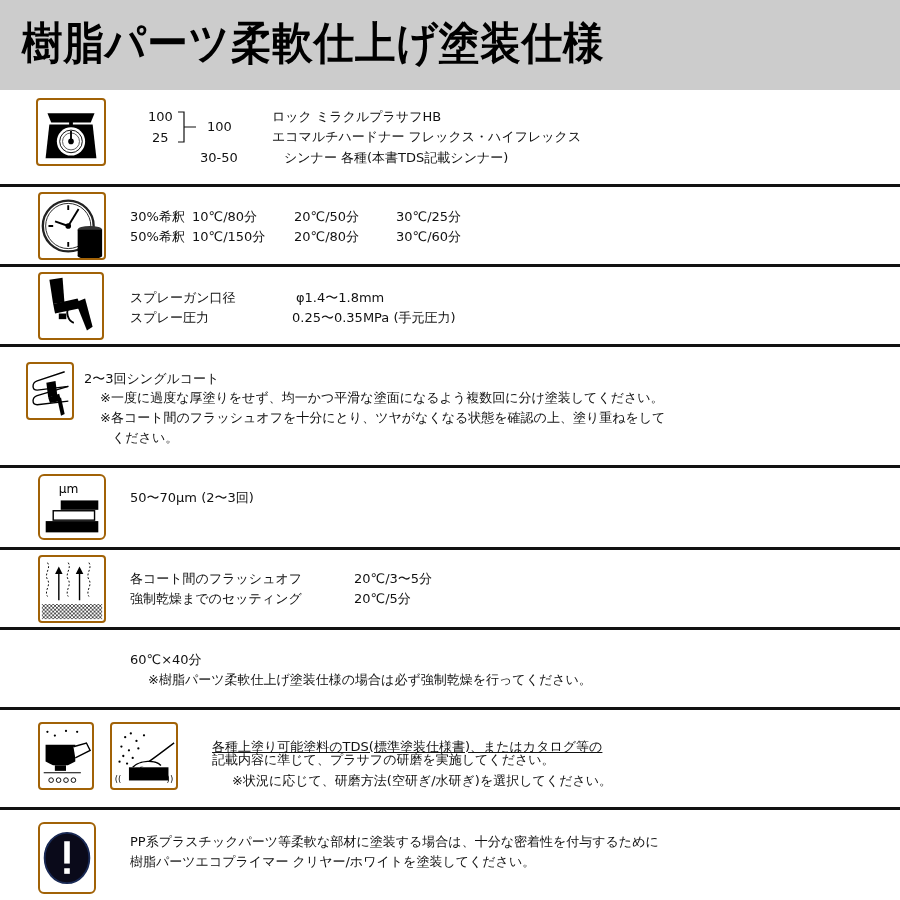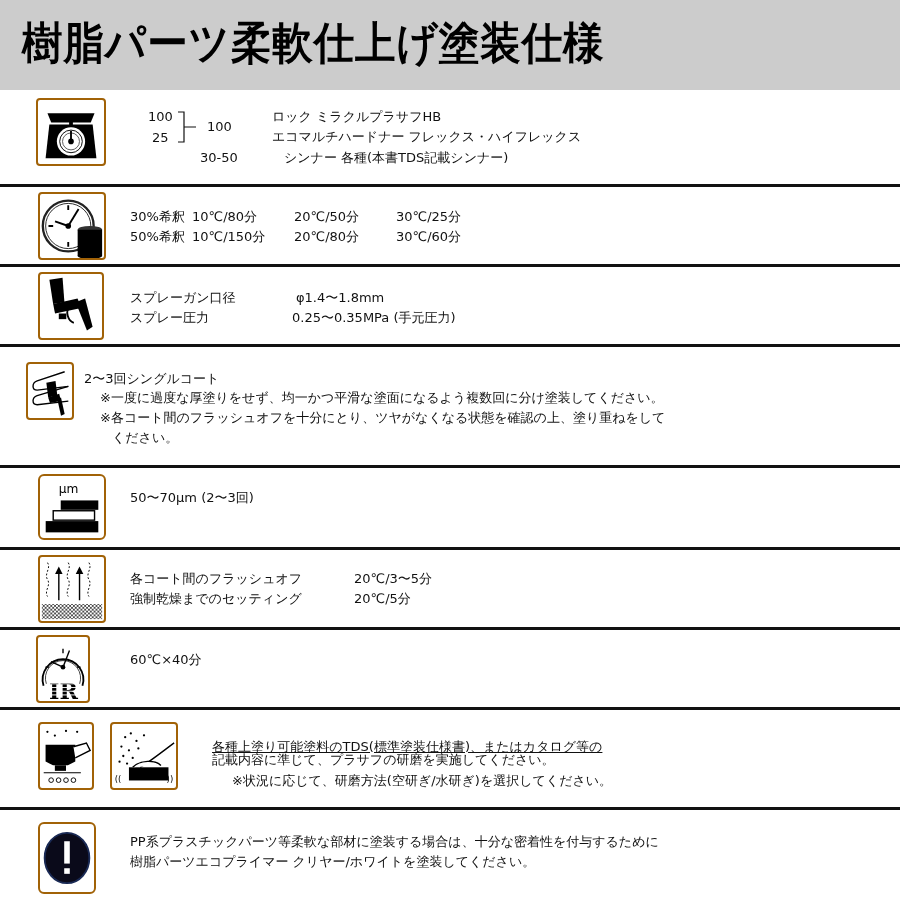--- a/index.html
+++ b/index.html
@@ -137,41 +137,22 @@
     </svg>
   </div>
   <span class="t" style="left:130px;top:19px;">各コート間のフラッシュオフ</span>
   <span class="t" style="left:354px;top:19px;">20℃/3〜5分</span>
   <span class="t" style="left:130px;top:39px;">強制乾燥までのセッティング</span>
   <span class="t" style="left:354px;top:39px;">20℃/5分</span>
 </div>
 <div class="divider" style="top:627px;"></div>
 
 <div class="section" style="top:630px;height:78px;">
-  <div class="icon" style="top:5px;width:54px;height:68px;left:36px;">
-    <svg viewBox="0 0 54 68">
-      <path d="M6 52 A22 22 0 1 1 48 52" fill="none" stroke="#000" stroke-width="2"></path>
-      <path d="M9 50 A19 19 0 1 1 45 50" fill="none" stroke="#000" stroke-width="0.8"></path>
-      <line x1="27" y1="12" x2="27" y2="17" stroke="#000" stroke-width="1.5"></line>
-      <line x1="8" y1="32" x2="12" y2="32" stroke="#000" stroke-width="1.5"></line>
-      <line x1="42" y1="32" x2="46" y2="32" stroke="#000" stroke-width="1.5"></line>
-      <line x1="27" y1="32" x2="34" y2="14" stroke="#000" stroke-width="1.5"></line>
-      <line x1="27" y1="32" x2="14" y2="26" stroke="#000" stroke-width="1.5"></line>
-      <circle cx="27" cy="32" r="2.5" fill="#000"></circle>
-      <text x="12" y="66" font-size="24" font-weight="bold" font-family="DejaVu Serif, serif" fill="#000">IR</text>
-      <g stroke="#fff" stroke-width="1">
-        <line x1="10" y1="46" x2="44" y2="46"></line>
-          <line x1="10" y1="50" x2="44" y2="50"></line>
-        <line x1="10" y1="54" x2="44" y2="54"></line>
-          <line x1="10" y1="58" x2="44" y2="58"></line>
-        <line x1="10" y1="62" x2="44" y2="62"></line>
-      </g>
-    </svg>
-  </div>
   <span class="t" style="left:130px;top:20px;">60℃×40分</span>
+  <span class="t" style="left:148px;top:40px;">※樹脂パーツ柔軟仕上げ塗装仕様の場合は必ず強制乾燥を行ってください。</span>
 </div>
 <div class="divider" style="top:707px;"></div>
 
 <div class="section" style="top:710px;height:98px;">
   <div class="icon" style="top:12px;width:56px;height:68px;left:38px;">
     <svg viewBox="0 0 56 68">
       <circle cx="8" cy="8" r="1.2" fill="#000"></circle>
         <circle cx="16" cy="12" r="1.2" fill="#000"></circle>
       <circle cx="28" cy="7" r="1.2" fill="#000"></circle>
         <circle cx="40" cy="8" r="1.2" fill="#000"></circle>

